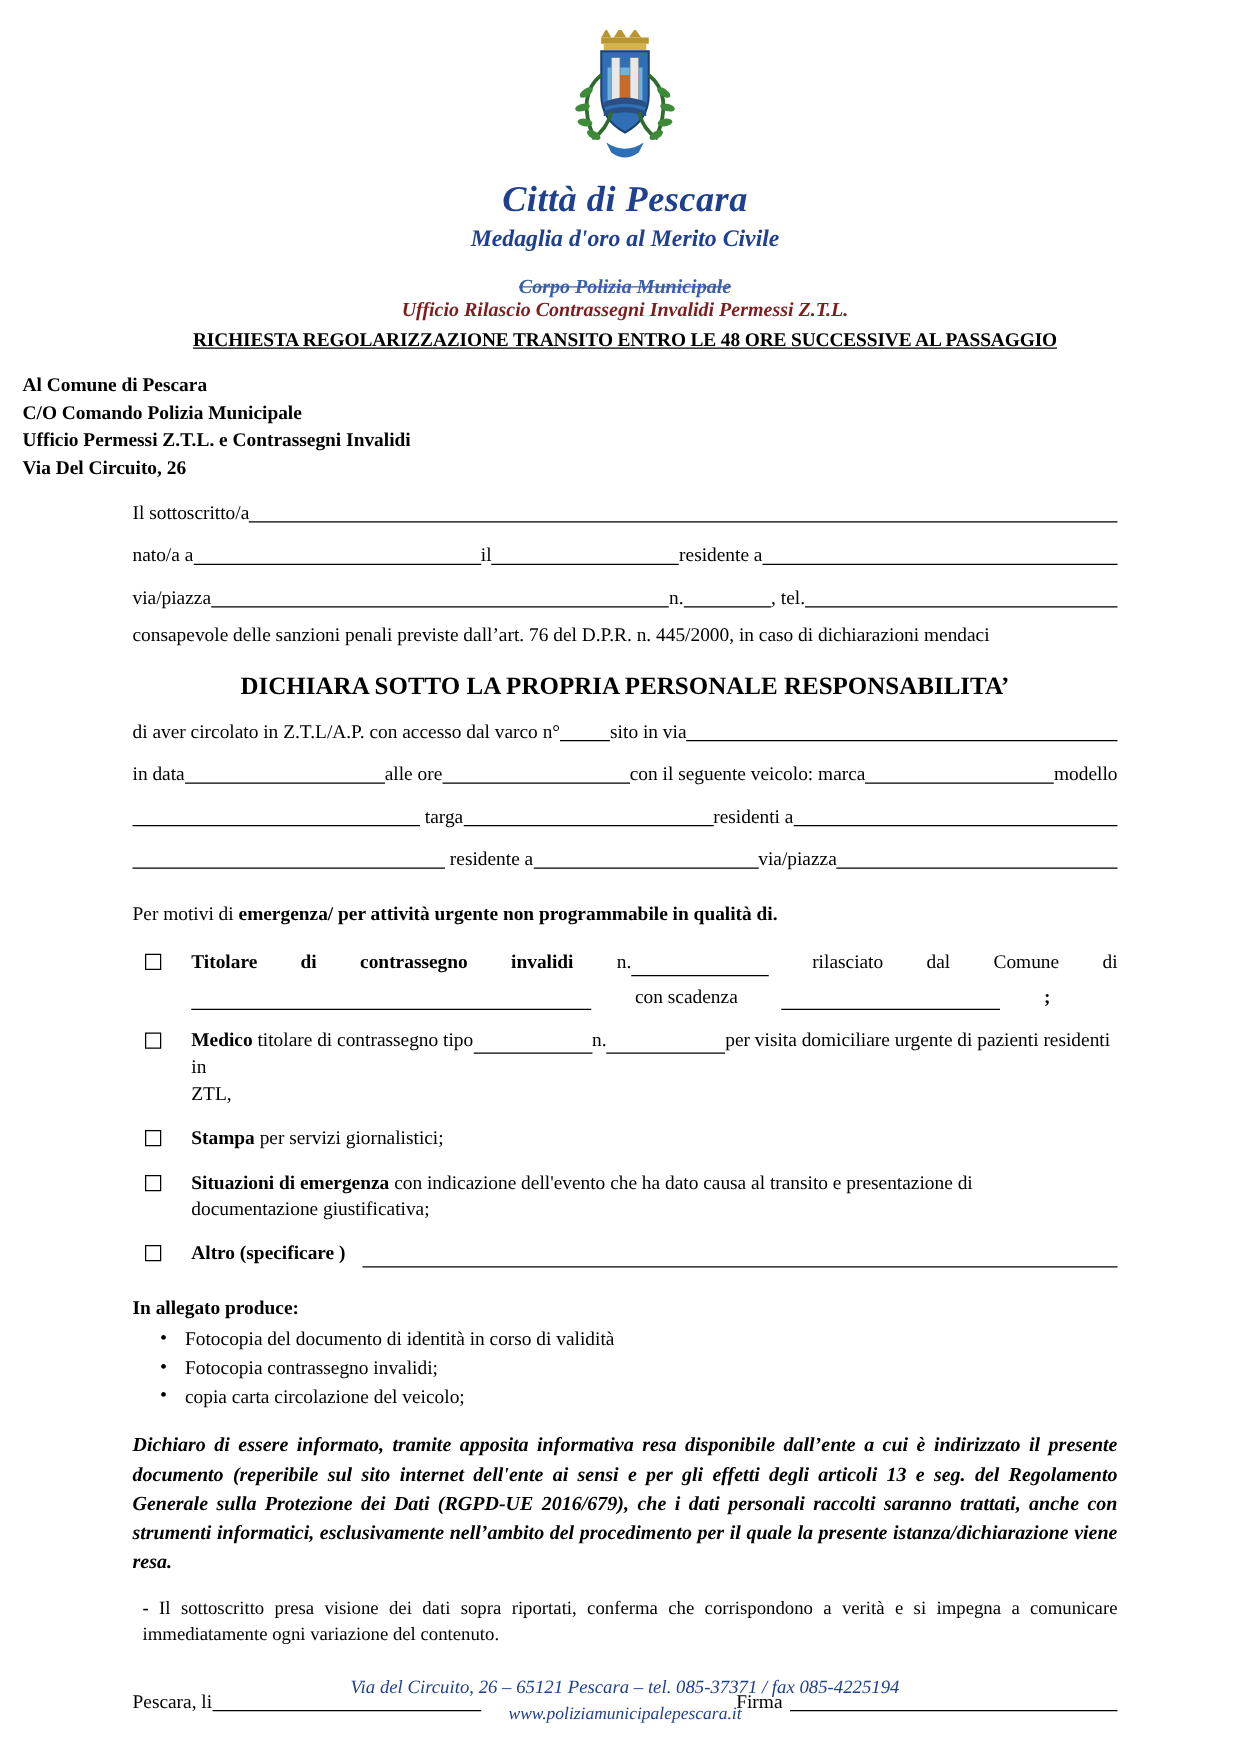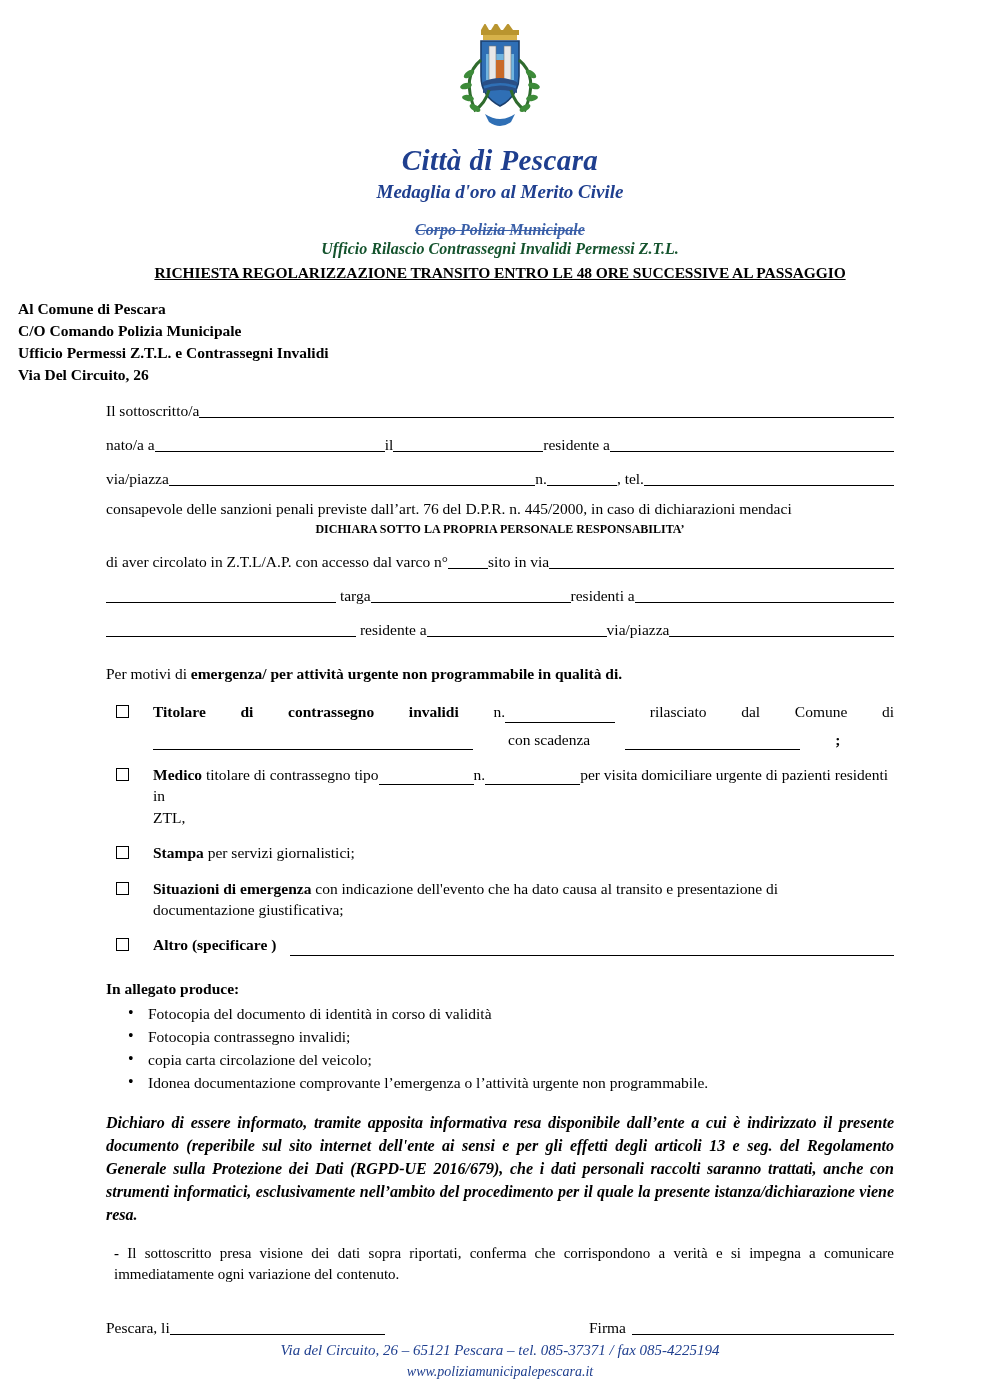--- a/index.html
+++ b/index.html
@@ -68,21 +68,21 @@
     color: #3a5fa8;
     margin-top: 18px;
     text-decoration: line-through;
     text-decoration-color: #3a5fa8;
   }
   .ufficio {
     font-family: "Liberation Serif", serif;
     font-style: italic;
     font-size: 16px;
     font-weight: bold;
-    color: #14532d;
+    color: #7f1d1d;
     margin-top: 1px;
   }
 
   
   .doc-title {
     text-align: center;
     font-size: 15.5px;
     font-weight: bold;
     text-decoration: underline;
     margin-top: 6px;
@@ -126,22 +126,22 @@
   .fill.w230 { flex: none; width: 230px; }
   .fill.w250 { flex: none; width: 250px; }
 
   .para {
     margin-top: 12px;
     font-size: 15.5px;
   }
   .declare {
     text-align: center;
     font-weight: bold;
-    font-size: 12px;
-    margin-top: 4px;
+    font-size: 20px;
+    margin-top: 20px;
   }
 
   
   .checklist {
     margin-top: 18px;
   }
   .chk-row {
     display: flex;
     align-items: flex-start;
     margin-top: 14px;
@@ -331,20 +331,29 @@
 
     <div class="declare">DICHIARA SOTTO LA PROPRIA PERSONALE RESPONSABILITA’</div>
 
     <div class="line-row">
       <span class="lbl">di aver circolato in Z.T.L/A.P. con accesso dal varco n°</span>
       <span class="fill w40"></span>
       <span class="lbl">sito in via</span>
       <span class="fill"></span>
     </div>
 
+    <div class="line-row">
+      <span class="lbl">in data</span>
+      <span class="fill w160"></span>
+      <span class="lbl">alle ore</span>
+      <span class="fill w150"></span>
+      <span class="lbl">con il seguente veicolo: marca</span>
+      <span class="fill"></span>
+      <span class="lbl">modello</span>
+    </div>
 
     <div class="line-row">
       <span class="fill w230"></span>
       <span class="lbl">&nbsp;</span>
       <span class="lbl">targa</span>
       <span class="fill w200"></span>
       <span class="lbl">residenti  a</span>
       <span class="fill"></span>
     </div>
 
@@ -433,21 +442,20 @@
         </div>
       </div>
 
     </div>
 
     <div class="allegato-title">In allegato produce:</div>
     <ul class="bullets">
       <li>Fotocopia del documento di identità in corso di validità</li>
       <li>Fotocopia contrassegno invalidi;</li>
       <li>copia carta circolazione del veicolo;</li>
-      <li>Idonea documentazione comprovante l’emergenza o l’attività urgente non programmabile.</li>
     </ul>
 
     <div class="privacy">Dichiaro di essere informato, tramite apposita informativa resa disponibile dall’ente a cui è indirizzato il presente documento (reperibile sul sito internet dell'ente ai sensi e per gli effetti degli articoli 13 e seg. del Regolamento Generale sulla Protezione dei Dati (RGPD-UE 2016/679), che i dati personali raccolti saranno trattati, anche con strumenti informatici, esclusivamente nell’ambito del procedimento per il quale la presente istanza/dichiarazione viene resa.</div>
 
     <div class="confirm">
       <b>-</b><span> Il sottoscritto presa visione dei dati sopra riportati, conferma che corrispondono a verità e si impegna a comunicare immediatamente ogni variazione del contenuto.</span>
     </div>
 
     <div class="sig-row">
       <span class="sig-left">

